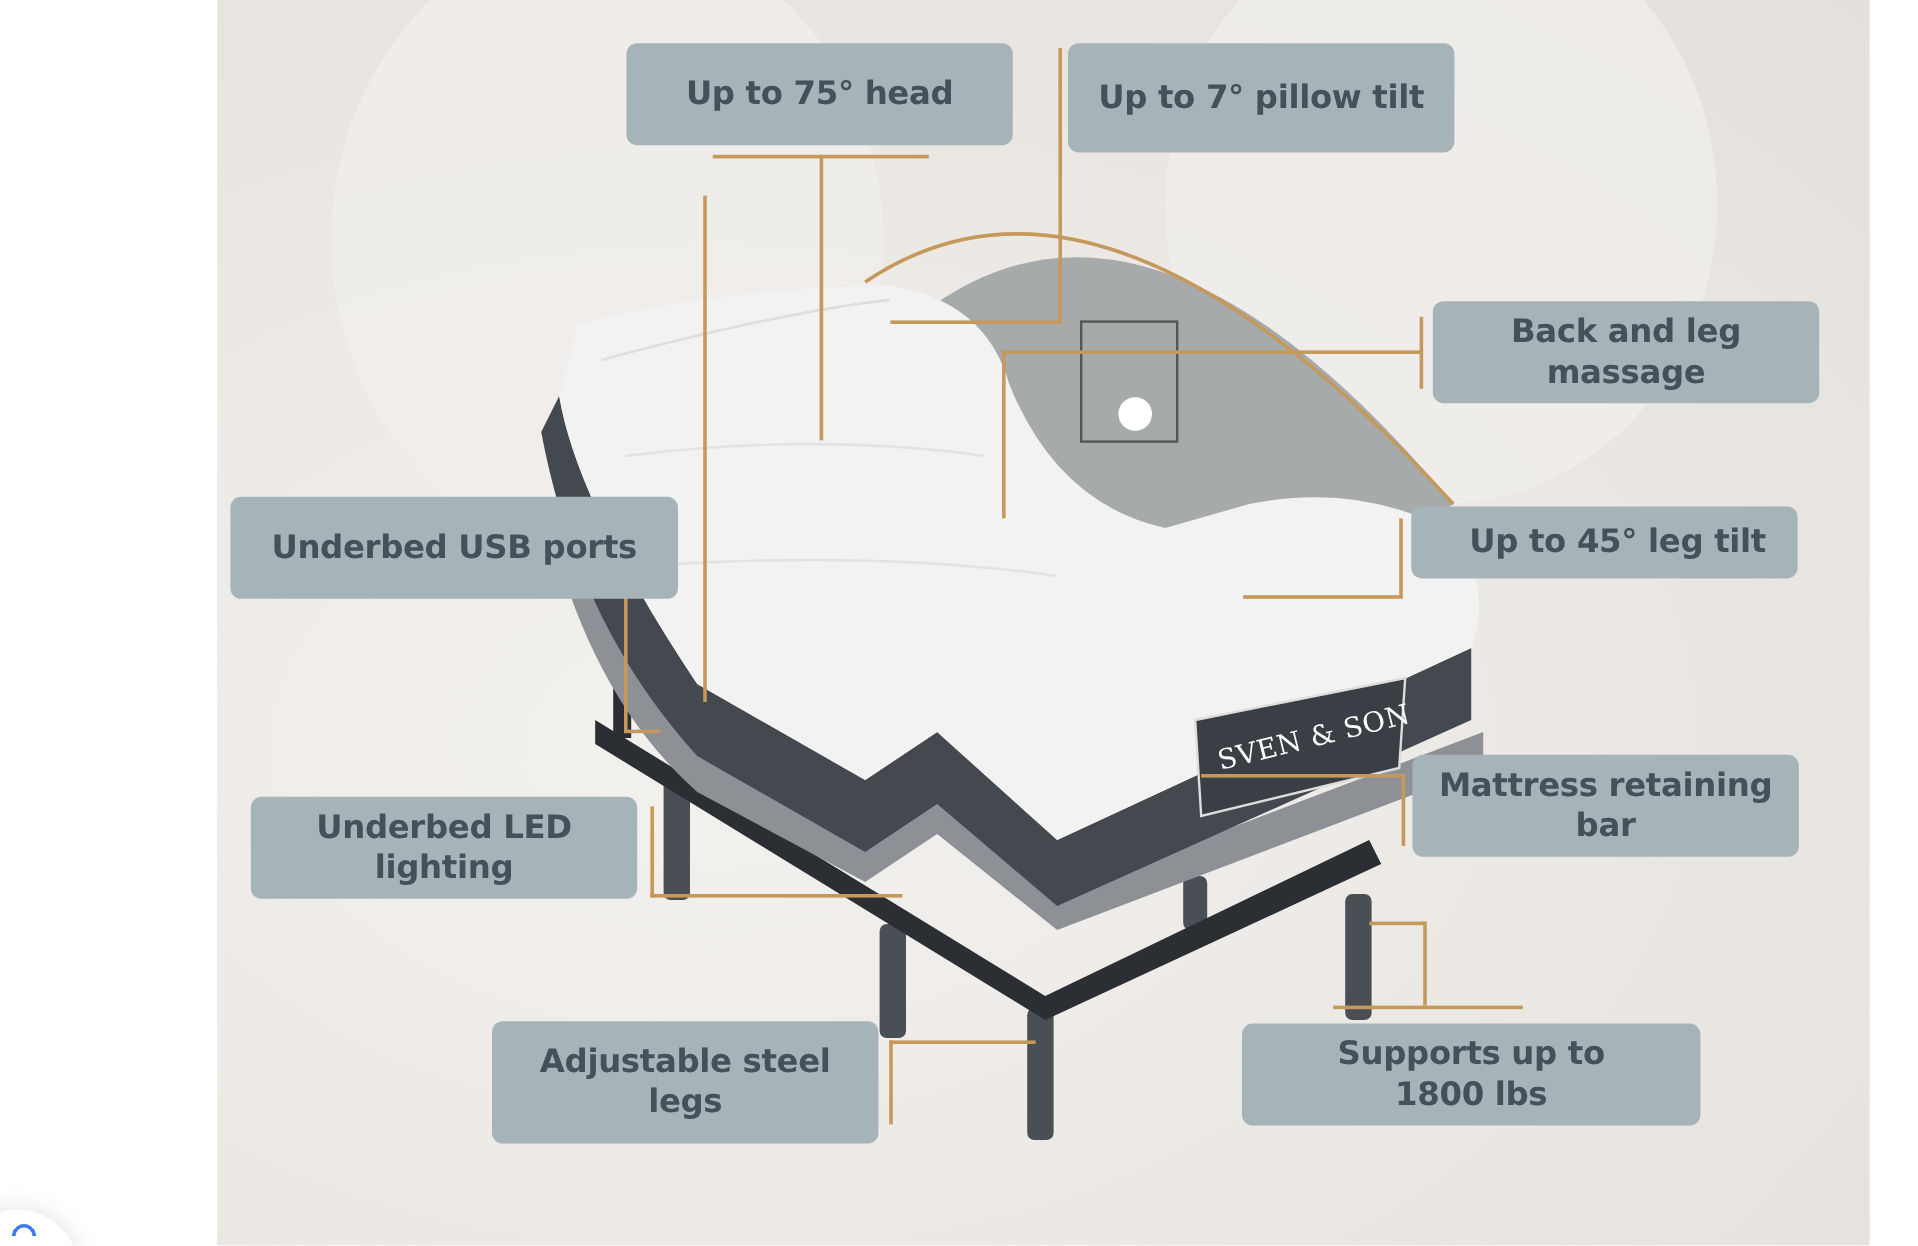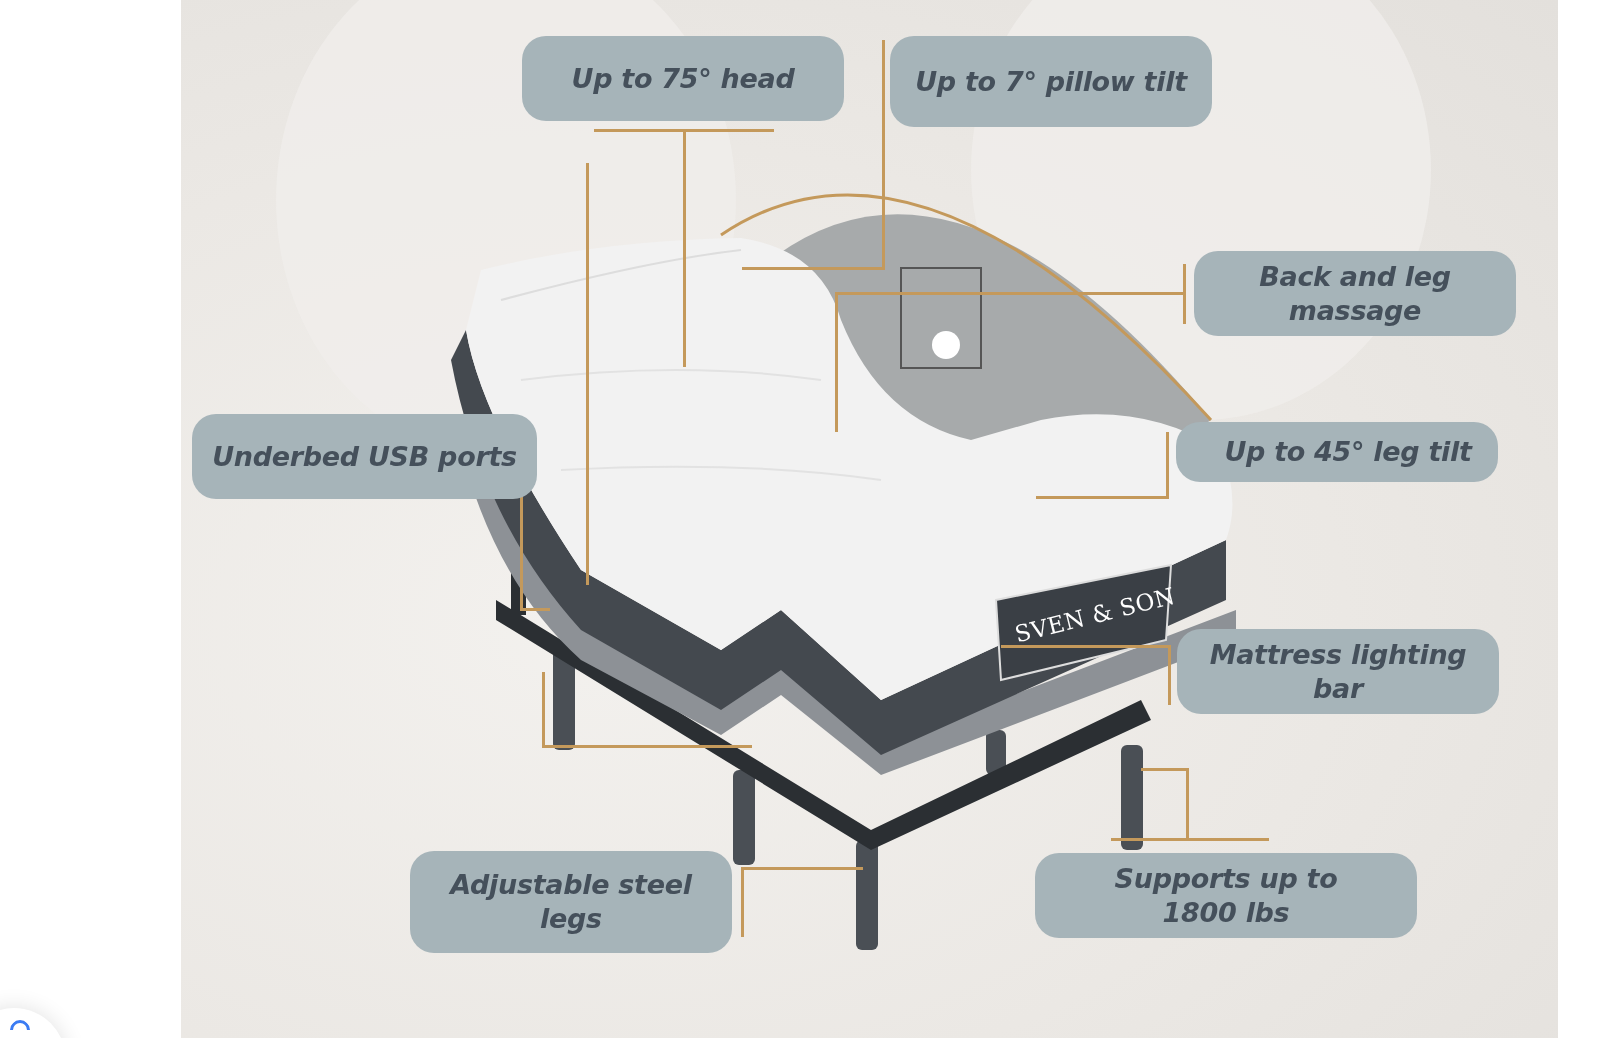--- a/index.html
+++ b/index.html
@@ -1,21 +1,21 @@
 <!DOCTYPE html>
 <html><head>
 <meta charset="utf-8">
 <style>
   html,body{margin:0;padding:0;}
   body{width:1598px;height:1038px;background:#ffffff;position:relative;overflow:hidden;font-family:"DejaVu Sans","Liberation Sans",sans-serif;}
   .stage{position:absolute;left:181px;top:0;width:1377px;height:1038px;overflow:hidden;
     background:radial-gradient(ellipse at 30% 60%,#f3f1ee 0%,#ebe8e4 55%,#e3e0dc 100%);}
   .bgc{position:absolute;border-radius:50%;background:#f0eeeb;opacity:.8;}
-  .label{position:absolute;background:#a6b4b9;border-radius:24px;color:#45505b;font-weight:bold;
-    display:flex;align-items:center;justify-content:center;text-align:center;line-height:1.25;font-size:27px;letter-spacing:-0.3px;box-sizing:border-box;padding:0 10px;white-space:pre-line;font-style:italic;}
+  .label{position:absolute;background:#a6b4b9;border-radius:9px;color:#45505b;font-weight:bold;
+    display:flex;align-items:center;justify-content:center;text-align:center;line-height:1.25;font-size:27px;letter-spacing:-0.3px;box-sizing:border-box;padding:0 10px;white-space:pre-line;}
   .line{position:absolute;background:#c4995b;}
   svg{position:absolute;left:0;top:0;}
   .fab{position:absolute;left:-38px;top:1008px;width:104px;height:104px;border-radius:50%;background:#fff;box-shadow:0 0 22px rgba(0,0,0,.12);}
   .fab-icon{position:absolute;left:48px;top:12px;width:14px;height:14px;border:3px solid #3b7cf3;border-radius:50%;border-bottom-color:transparent;border-left-color:transparent;transform:rotate(-45deg);}
   .brand{position:absolute;font-family:"DejaVu Serif","Liberation Serif",serif;color:#fff;font-size:23px;transform:rotate(-14deg);left:832px;top:602px;letter-spacing:0.5px;}
 </style>
 </head>
 <body>
 
 <div class="stage">
@@ -72,23 +72,25 @@
   <div class="line" style="left:560px;top:867px;width:3px;height:70px;"></div>
   <div class="line" style="left:560px;top:867px;width:122px;height:3px;"></div>
   <div class="line" style="left:960px;top:768px;width:47px;height:3px;"></div>
   <div class="line" style="left:1005px;top:768px;width:3px;height:70px;"></div>
   <div class="line" style="left:930px;top:838px;width:158px;height:3px;"></div>
 
   <div class="label" style="left:341px;top:36px;width:322px;height:85px;">Up to 75° head</div>
   <div class="label" style="left:709px;top:36px;width:322px;height:91px;">Up to 7° pillow tilt</div>
   <div class="label" style="left:1013px;top:251px;width:322px;height:85px;text-align:center;">Back and leg
 massage</div>
-  <div class="label" style="left:11px;top:414px;width:345px;height:85px;">Underbed USB ports</div>
+  <div class="label" style="left:11px;top:414px;width:373px;height:85px;">Underbed USB ports</div>
   <div class="label" style="left:995px;top:422px;width:322px;height:60px;padding-left:32px;">Up to 45° leg tilt</div>
-  <div class="label" style="left:996px;top:629px;width:322px;height:85px;">Mattress lighting
+  <div class="label" style="left:28px;top:664px;width:322px;height:85px;">Underbed LED
+lighting</div>
+  <div class="label" style="left:996px;top:629px;width:322px;height:85px;">Mattress retaining
 bar</div>
   <div class="label" style="left:229px;top:851px;width:322px;height:102px;">Adjustable steel legs</div>
   <div class="label" style="left:854px;top:853px;width:382px;height:85px;">Supports up to
 1800 lbs</div>
 </div>
 
 <div class="fab">
   <span class="fab-icon"></span>
 </div>
 

